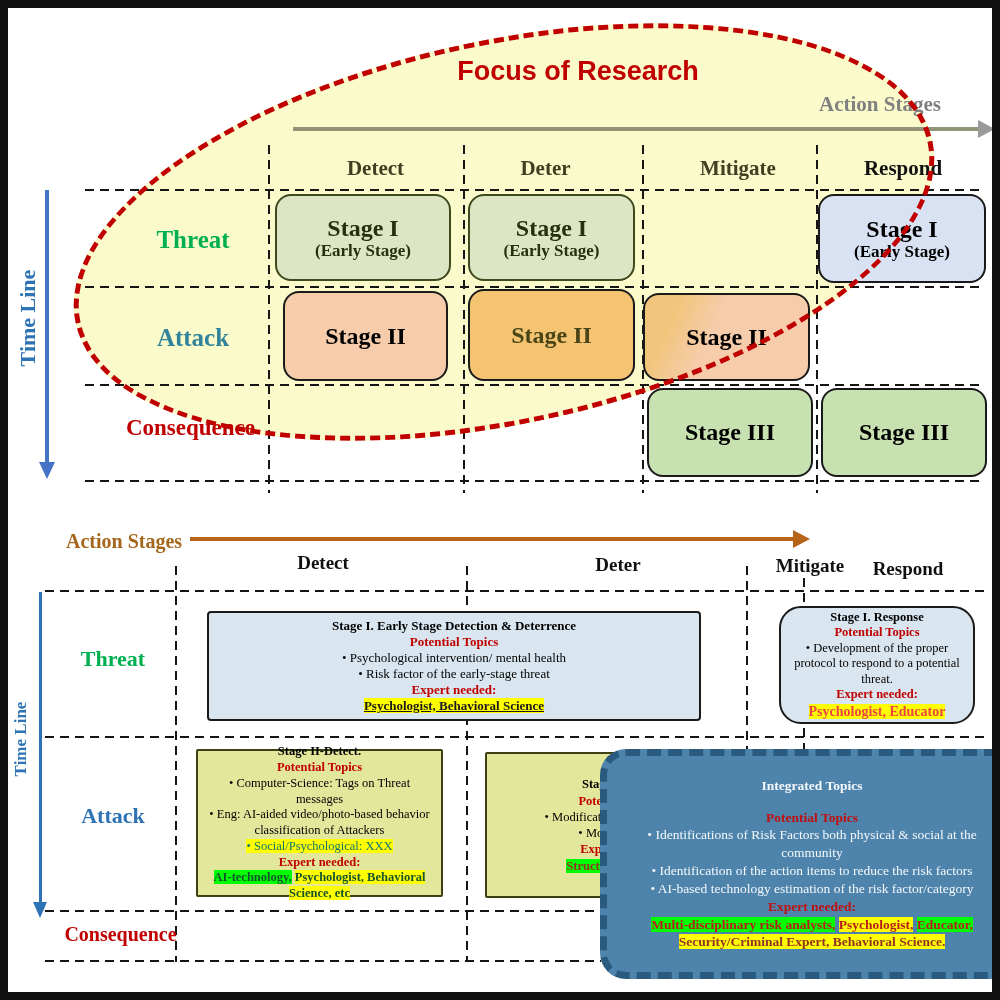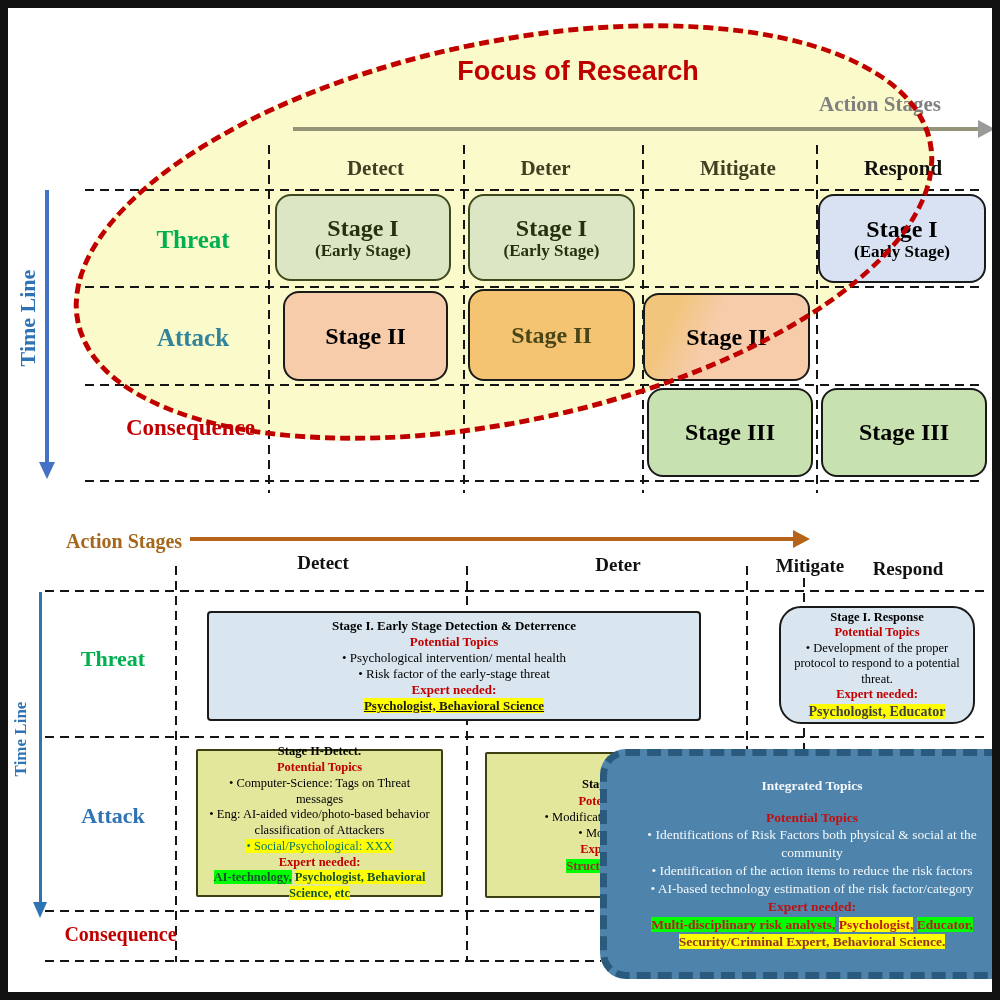--- a/index.html
+++ b/index.html
@@ -143,21 +143,21 @@
     <div><span class="bullet">Risk factor of the early-stage threat</span></div>
     <div class="red">Expert needed:</div>
     <div class="expline"><span class="hl-y" style="color:#1a1a1a;text-decoration:underline;">Psychologist, Behavioral Science</span></div>
   </div>
 
   <div class="pbox abs" style="left:771px;top:598px;width:196px;height:118px;background:#d9e6ef;border-radius:22px;font-size:12.5px;line-height:1.24;">
     <div class="t">Stage I. Response</div>
     <div class="red">Potential Topics</div>
     <div><span class="bullet">Development of the proper protocol to respond to a potential threat.</span></div>
     <div class="red">Expert needed:</div>
-    <div class="expline"><span class="hl-y" style="color:#404040;font-size:14px;">Psychologist, Educator</span></div>
+    <div class="expline"><span class="hl-y" style="color:#ef4444;font-size:14px;">Psychologist, Educator</span></div>
   </div>
 
   <div class="pbox abs" style="left:188px;top:741px;width:247px;height:148px;background:#e3e79c;border-color:#3c4012;font-size:12.5px;line-height:1.26;">
     <div class="t">Stage II-Detect.</div>
     <div class="red">Potential Topics</div>
     <div><span class="bullet">Computer-Science: Tags on Threat messages</span></div>
     <div><span class="bullet">Eng: AI-aided video/photo-based behavior classification of Attackers</span></div>
     <div><span class="bullet hl-y" style="color:#0f766e;font-weight:normal;">Social/Psychological: XXX</span></div>
     <div class="red">Expert needed:</div>
     <div class="expline" style="color:#14532d;"><span class="hl-g">AI-technology,</span> <span class="hl-y">Psychologist, Behavioral Science, etc</span></div>

